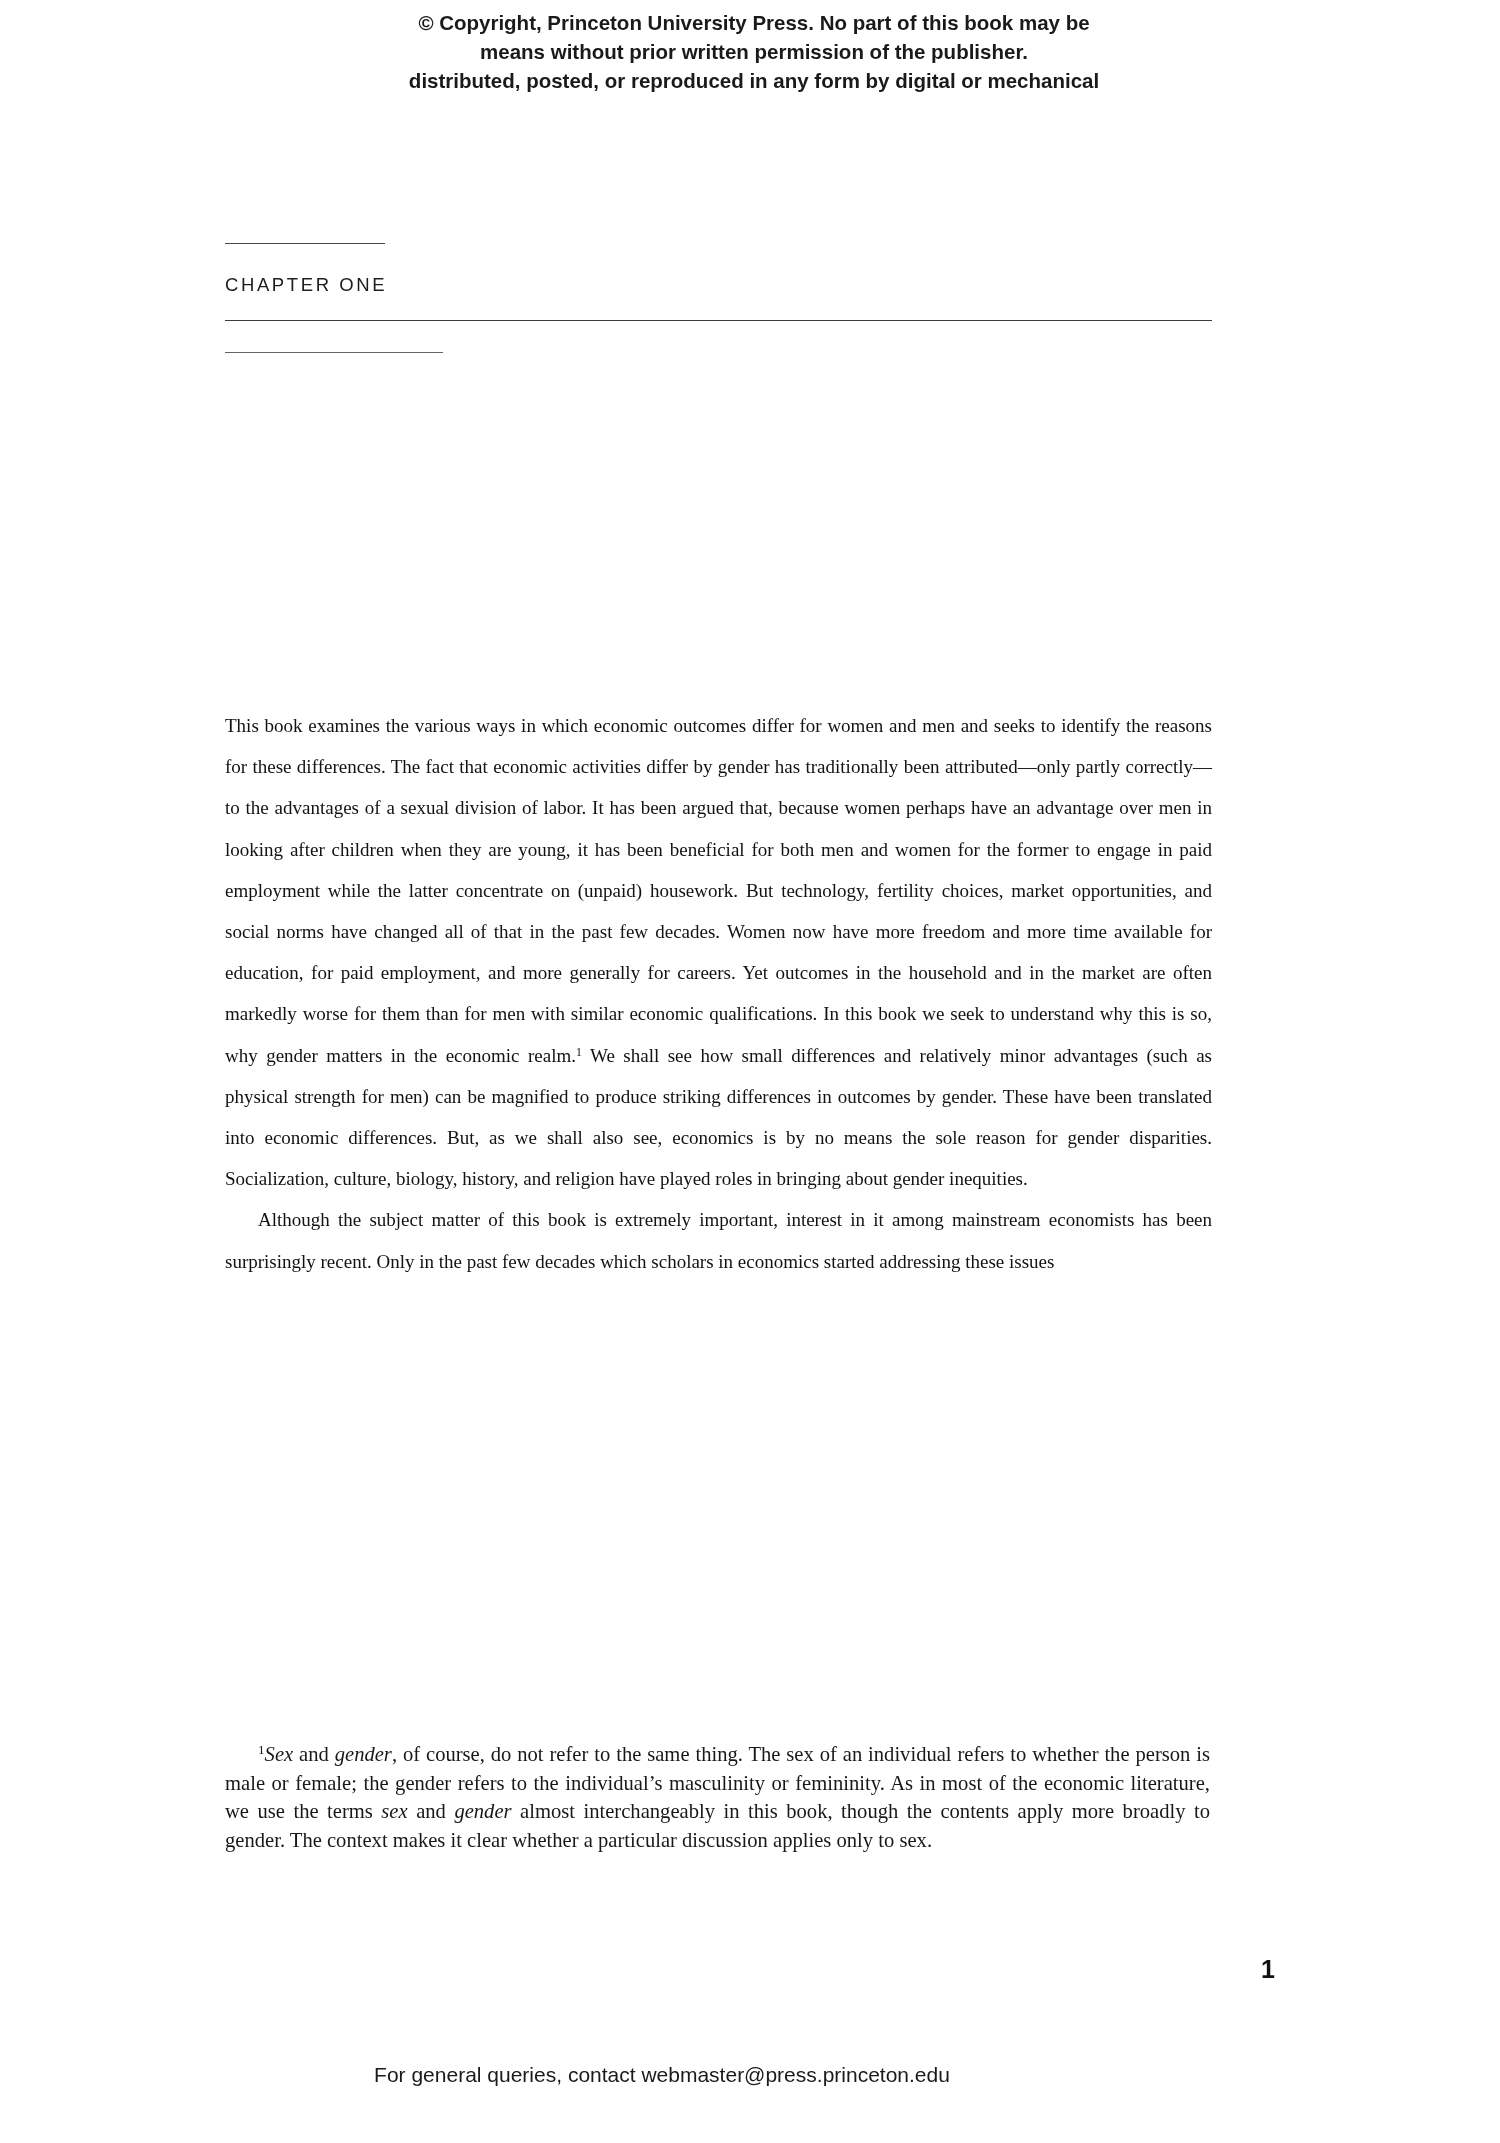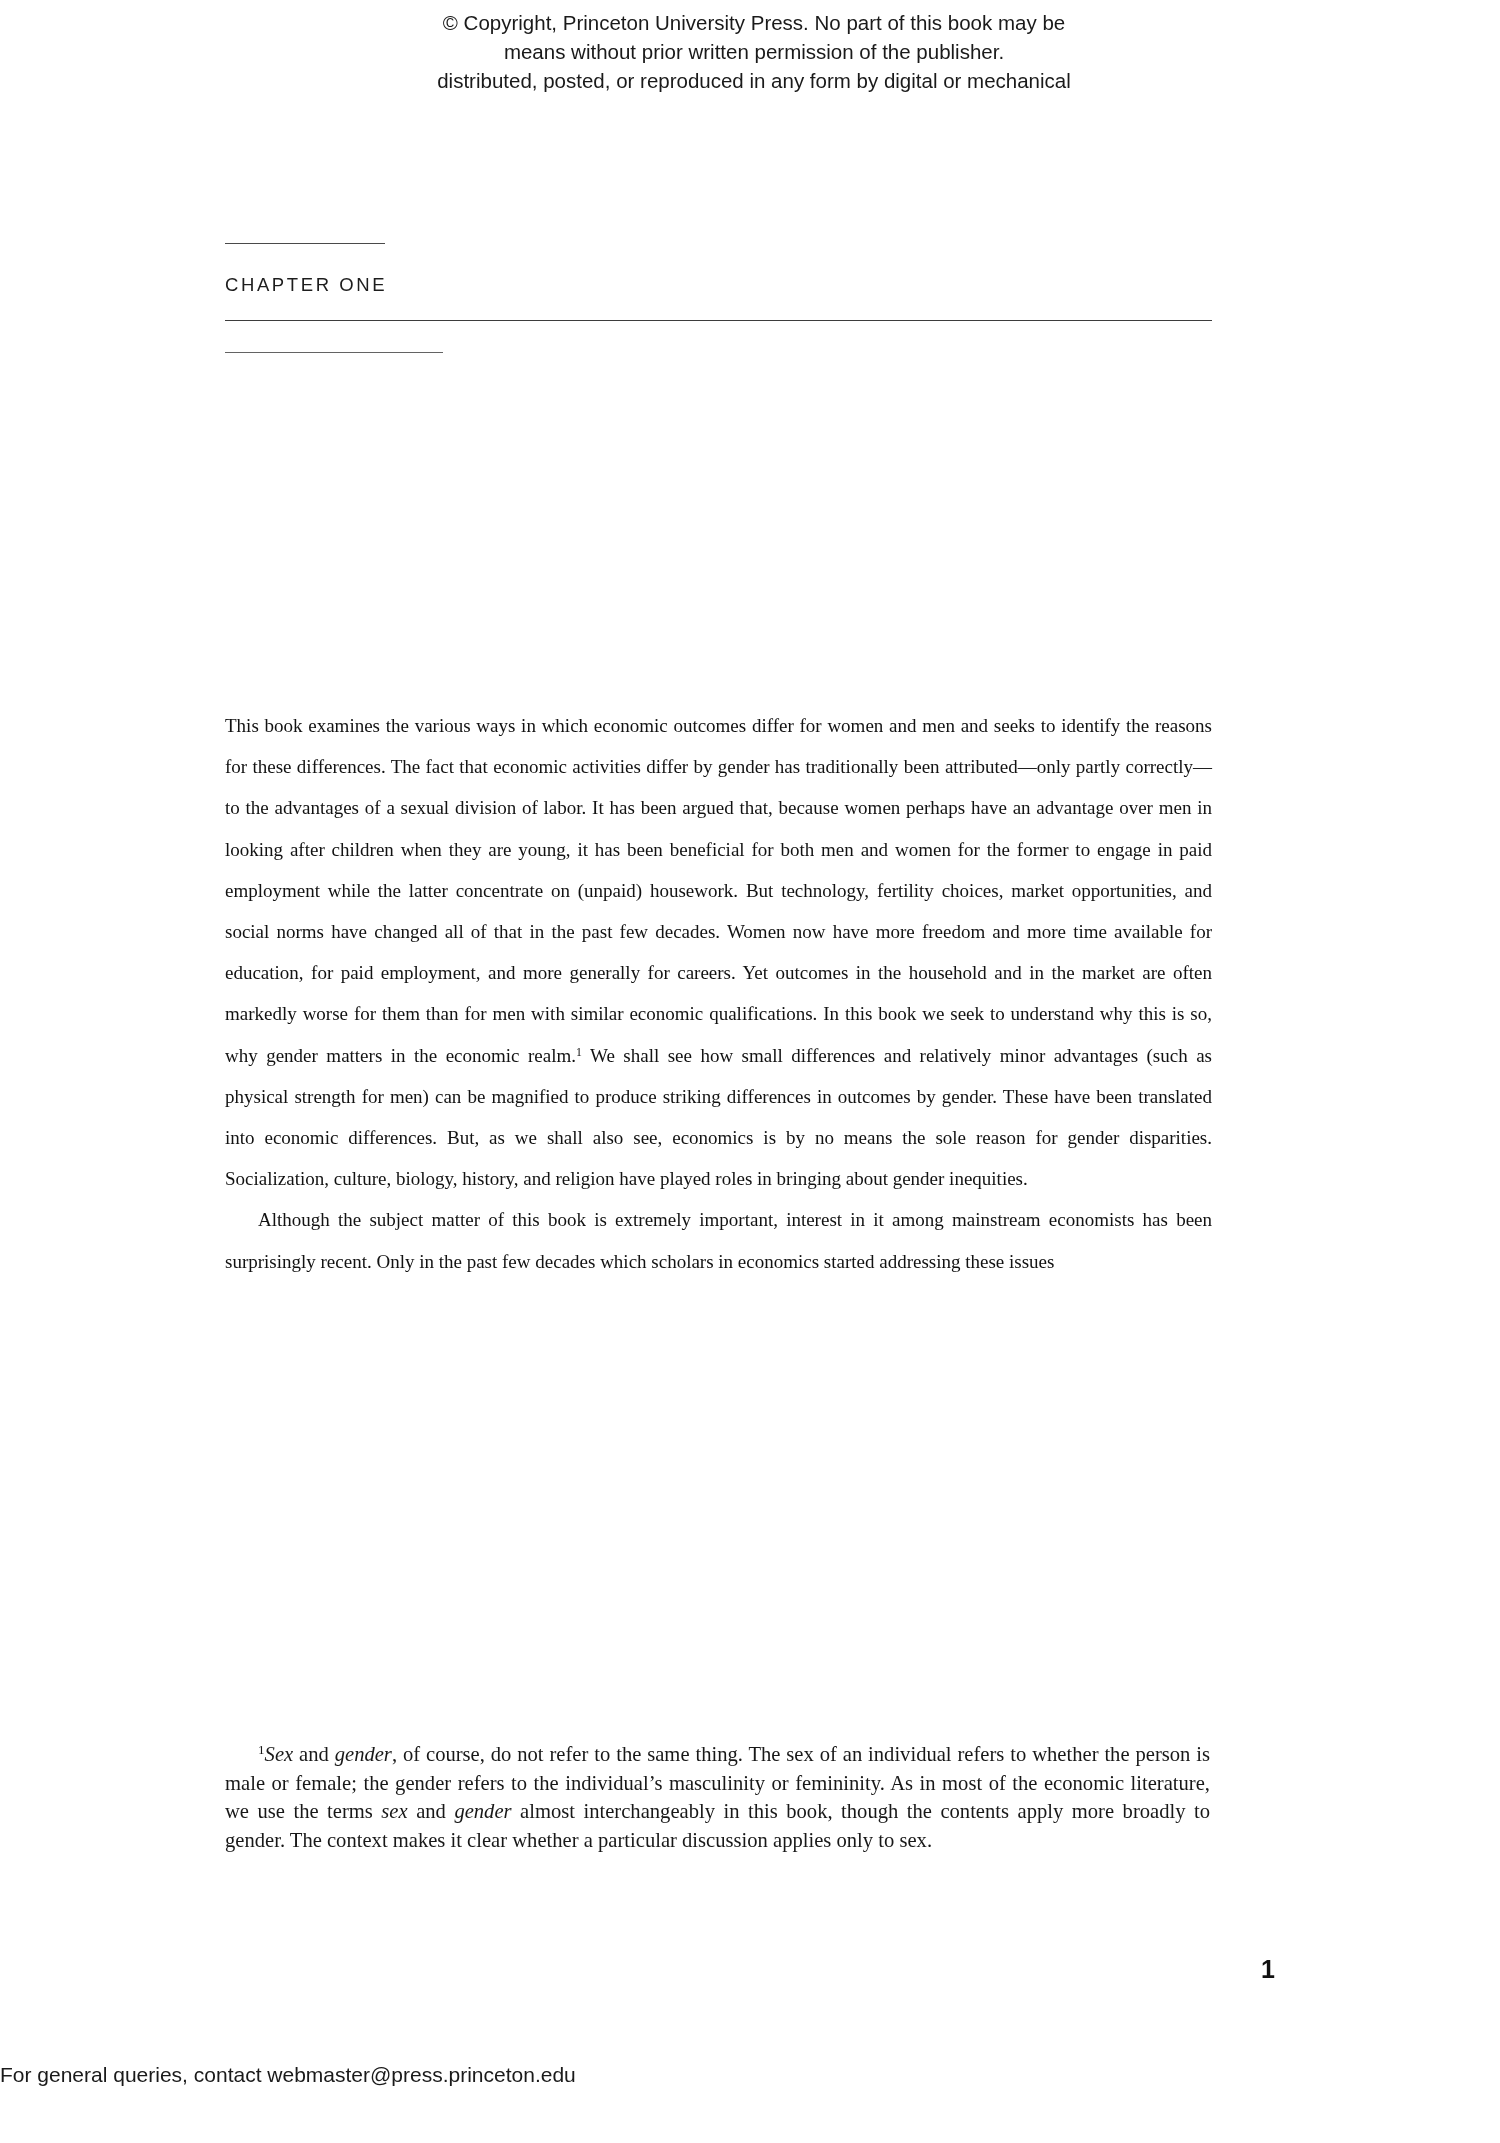--- a/index.html
+++ b/index.html
@@ -28,21 +28,21 @@
     position: absolute;
     left: 374px;
     top: 8px;
     width: 760px;
     font-family: "Liberation Sans", sans-serif;
     font-size: 20.5px;
     line-height: 29px;
     color: #1a1a1a;
     text-align: center;
   }
-  .copyright p { margin: 0; }
+  .copyright p { margin: 0; font-weight: bold; }
 
   
   .masthead {
     position: absolute;
     left: 225px;
     top: 243px;
     width: 1000px;
   }
   .rule-short {
     width: 160px;
@@ -130,20 +130,21 @@
     font-size: 25px;
     color: #111111;
   }
 
   
   .footer {
     position: absolute;
     left: 0;
     top: 2063px;
     width: 1324px;
+    text-align: center;
     font-family: "Liberation Sans", sans-serif;
     font-size: 21px;
     color: #1a1a1a;
   }
 </style>
 </head>
 <body>
 
 <div class="page">
 

